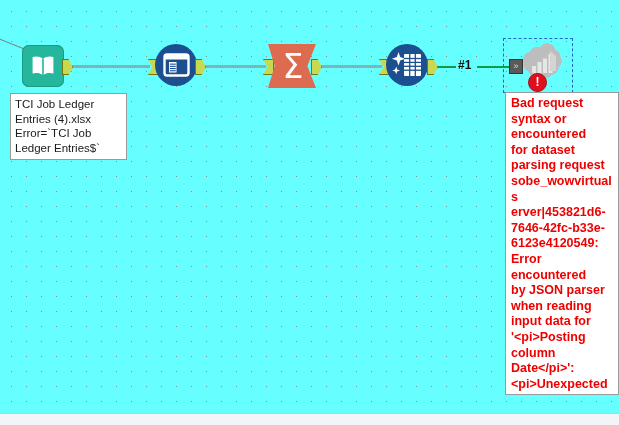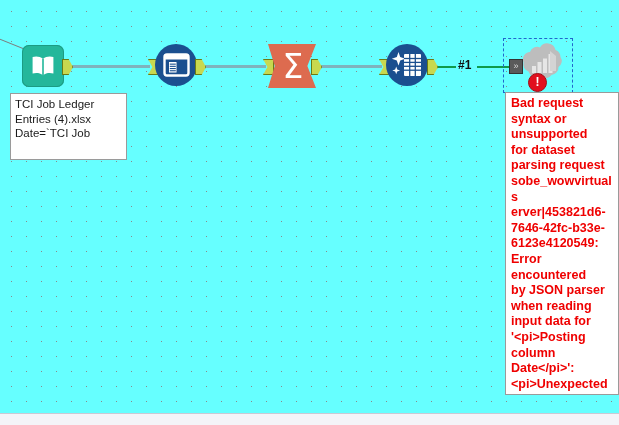--- a/index.html
+++ b/index.html
@@ -178,27 +178,28 @@
       </g>
       <path d="M33 9 L39 14 L39 29 L33 29 Z" fill="#d4d4d4"></path>
     </svg>
   </div>
 
   <div class="err-badge" style="left:528px;top:73px;">!</div>
 
   <div class="tooltip" style="left:10px;top:93px;width:117px;height:67px;">
     <div>TCI Job Ledger</div>
     <div>Entries (4).xlsx</div>
-    <div>Date=`TCI Job</div>
+    <div>Error=`TCI Job</div>
+    <div>Ledger Entries$`</div>
   </div>
 
   <div class="err-tooltip" style="left:505px;top:92px;width:114px;height:303px;">
     <div>Bad request</div>
     <div>syntax or</div>
-    <div>unsupported</div>
+    <div>encountered</div>
     <div>for dataset</div>
     <div>parsing request</div>
     <div>sobe_wowvirtuals</div>
     <div>erver|453821d6-</div>
     <div>7646-42fc-b33e-</div>
     <div>6123e4120549:</div>
     <div>Error encountered</div>
     <div>by JSON parser</div>
     <div>when reading</div>
     <div>input data for</div>

